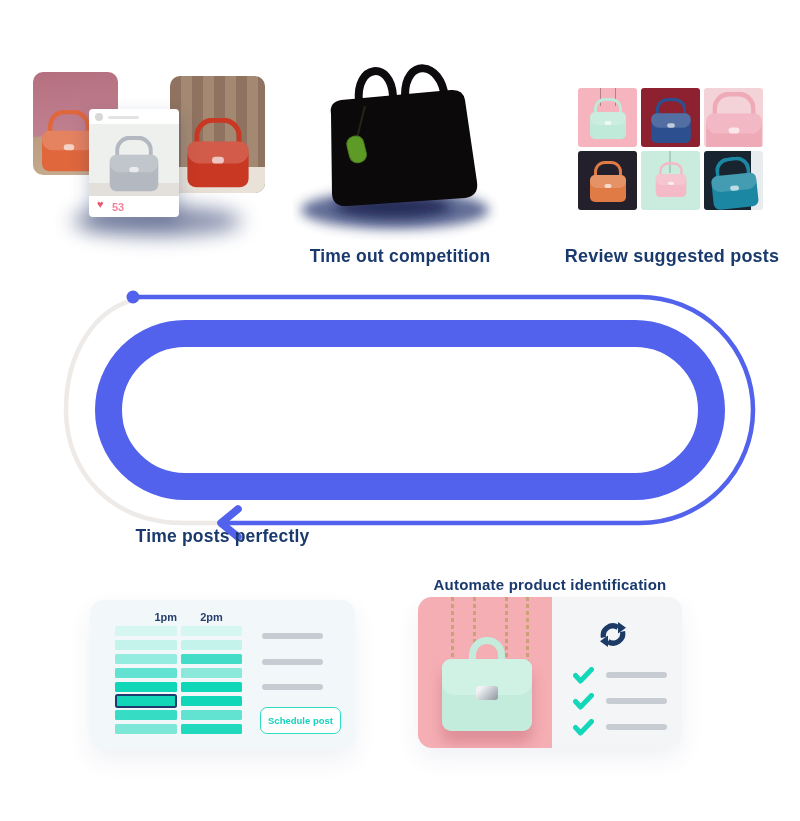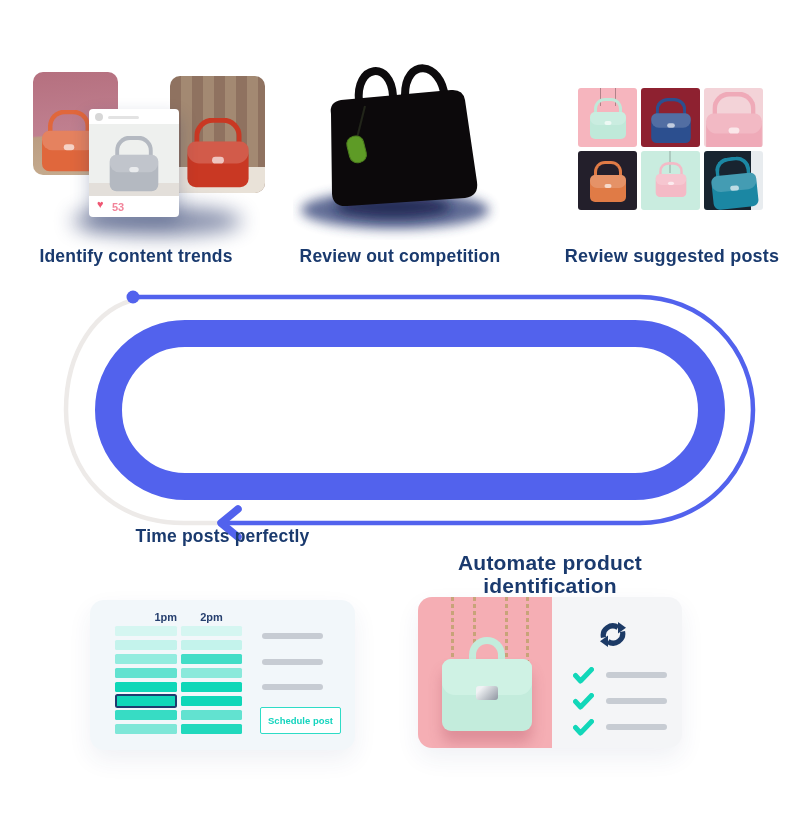--- a/index.html
+++ b/index.html
@@ -10,21 +10,21 @@
   }
   
   .caption {
     position:absolute; text-align:center; font-weight:700;
     font-size:17.5px; letter-spacing:.2px; color:#1a3a6e; line-height:1.1;
   }
   .c-trends      { left:16px;  top:247px; width:240px; }
   .c-competition { left:280px; top:247px; width:240px; }
   .c-suggested   { left:552px; top:247px; width:240px; font-size:18px; }
   .c-timing      { left:90px;  top:527px; width:265px; }
-  .c-automation  { left:400px; top:551px; width:300px; font-size:21px; }
+  .c-automation  { left:400px; top:577px; width:300px; font-size:15px; }
 
   
   .tbag { position:absolute; left:50%; transform:translateX(-50%); }
   .tbag .h { width:22px; height:13px; border:3.5px solid var(--bag);
              border-bottom:none; border-radius:11px 11px 0 0; margin:0 auto -2px; }
   .tbag .b { width:36px; height:27px; background:var(--bag); border-radius:5px; position:relative; }
   .tbag .b::before { content:""; position:absolute; inset:0 0 auto 0; height:13px;
              border-radius:5px 5px 7px 7px; background:rgba(255,255,255,.18); }
   .tbag .b::after { content:""; position:absolute; top:9px; left:50%; transform:translateX(-50%);
              width:7px; height:4px; border-radius:2px; background:rgba(255,255,255,.65); }
@@ -81,21 +81,21 @@
   .col-label.l1 { left:25px; width:62px;text-align:right; }
   .col-label.l2 { left:91px; width:61px; }
   .bars { position:absolute; top:26px; display:flex; flex-direction:column; gap:4px; }
   .bars.c1 { left:25px; width:62px; }
   .bars.c2 { left:91px; width:61px; }
   .sbar { height:10px; border-radius:1.5px; }
   .sbar.sel { height:14px; margin:-2px 0; border:2.6px solid #1e3b6e; border-radius:2.5px; box-sizing:border-box; }
   .ph-line { position:absolute; left:172px; width:61px; height:6px; border-radius:3px; background:#c7ccd3; }
   .ph-line.p1 { top:33px; } .ph-line.p2 { top:59px; } .ph-line.p3 { top:84px; }
   .schedule-btn { position:absolute; left:170px; top:107px; width:81px; height:27px;
-            background:#fff; border:1.6px solid #2edcc6; border-radius:2px; box-sizing:border-box;
+            background:#fff; border:1.6px solid #2edcc6; border-radius:7px; box-sizing:border-box;
             display:flex; align-items:center; justify-content:center;
             font-size:9.5px; font-weight:700; color:#14d4be; cursor:pointer; }
 
   
   .auto-card { position:absolute; left:418px; top:597px; width:264px; height:151px;
             border-radius:14px; overflow:hidden; background:#f4f5f7;
             box-shadow:0 10px 25px rgba(40,60,120,.07); }
   .photo-half { position:absolute; left:0; top:0; width:134px; height:151px; background:#f5aeb4; }
   .chain { position:absolute; top:0; width:3px;
             background:repeating-linear-gradient(180deg,#c8a379 0 4px,rgba(0,0,0,0) 4px 7px); }
@@ -143,37 +143,36 @@
       <div class="tbag">
         <div class="h"></div>
         <div class="b"></div>
       </div>
     </div>
     <div class="ic-footer">
       <span class="heart">♥</span>
       <span class="likes">53</span>
     </div>
   </div>
-  <div class="caption c-trends">Identify content trends</div>
 
   <svg class="black-bag" width="214" height="190" viewBox="0 0 214 190">
     <defs>
       <filter id="bb" x="-60%" y="-60%" width="220%" height="220%">
         <feGaussianBlur stdDeviation="6"></feGaussianBlur>
       </filter>
     </defs>
     <ellipse cx="102" cy="160" rx="94" ry="19" fill="#2c3a72" opacity="0.75" filter="url(#bb)"></ellipse>
     <ellipse cx="100" cy="157" rx="58" ry="11" fill="#141d4a" opacity="0.8" filter="url(#bb)"></ellipse>
     <path d="M66,52 C62,14 98,10 100,46" fill="none" stroke="#0d0b0d" stroke-width="8" stroke-linecap="round"></path>
     <path d="M112,45 C112,8 148,10 152,48" fill="none" stroke="#0d0b0d" stroke-width="8" stroke-linecap="round"></path>
     <path d="M38,64 Q36,52 48,50 L158,40 Q170,39 172,50 L184,132 Q186,146 172,148 L54,156 Q40,157 39,144 Z" fill="#0c090b"></path>
     <path d="M72,56 L64,88" stroke="#22251a" stroke-width="2" fill="none"></path>
     <rect x="55" y="86" width="17" height="27" rx="8" transform="rotate(-14 63 99)" fill="#5e9b26" stroke="#4c7d1f" stroke-width="1"></rect>
   </svg>
-  <div class="caption c-competition">Review out competition</div>
+  <div class="caption c-competition">Time out competition</div>
 
   <div class="media-grid">
     <div class="tile t1" style="background:#f6b5be;--bag:#bfe9d9">
       <div class="strap"></div>
       <div class="tbag">
           <div class="h"></div>
           <div class="b"></div>
         </div>
     </div>
     <div class="tile t2" style="background:#8e2130;--bag:#2c4f8f">

